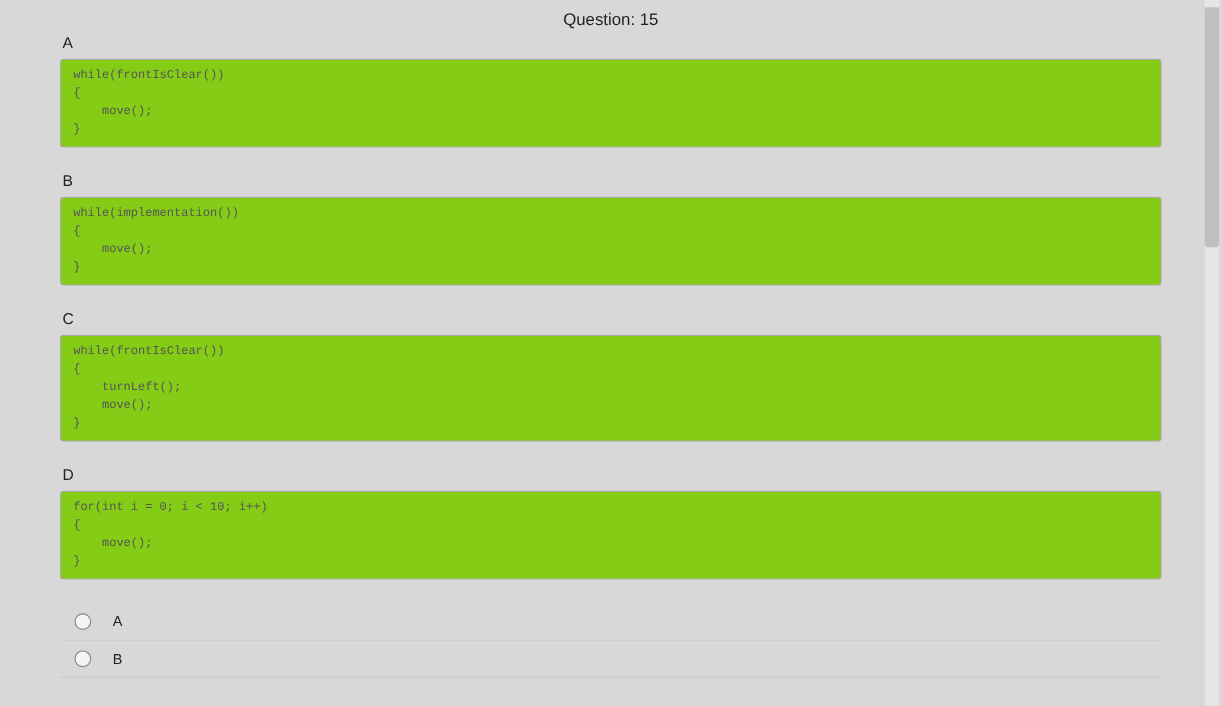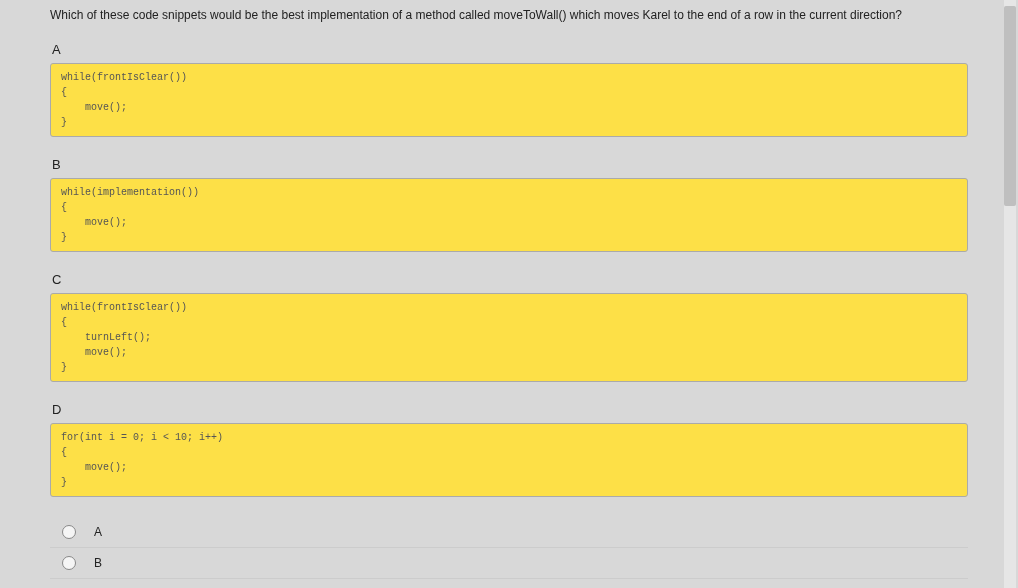--- a/index.html
+++ b/index.html
@@ -32,21 +32,21 @@
     .option-block {
       margin-bottom: 20px;
     }
     .option-label {
       font-size: 13px;
       color: #222;
       margin-bottom: 6px;
       margin-left: 2px;
     }
     .code-box {
-      background: #fde047;
+      background: #84cc16;
       border: 1px solid #aaa;
       border-radius: 3px;
       padding: 6px 10px;
       font-family: 'Courier New', monospace;
       font-size: 10px;
       color: #555;
       line-height: 1.5;
       white-space: pre;
     }
     .answers {
@@ -88,21 +88,21 @@
       width: 12px;
       height: 200px;
       background: #bfbfbf;
       border-radius: 2px;
     }
   </style>
 </head>
 <body>
 
 <div class="container">
-  <div class="question-text">Which of these code snippets would be the best implementation of a method called moveToWall() which moves Karel to the end of a row in the current direction?</div>
+  <div class="question-header">Question: 15</div>
 
   <div class="option-block">
     <div class="option-label">A</div>
     <div class="code-box">while(frontIsClear())
 {
     move();
 }</div>
   </div>
 
   <div class="option-block">

